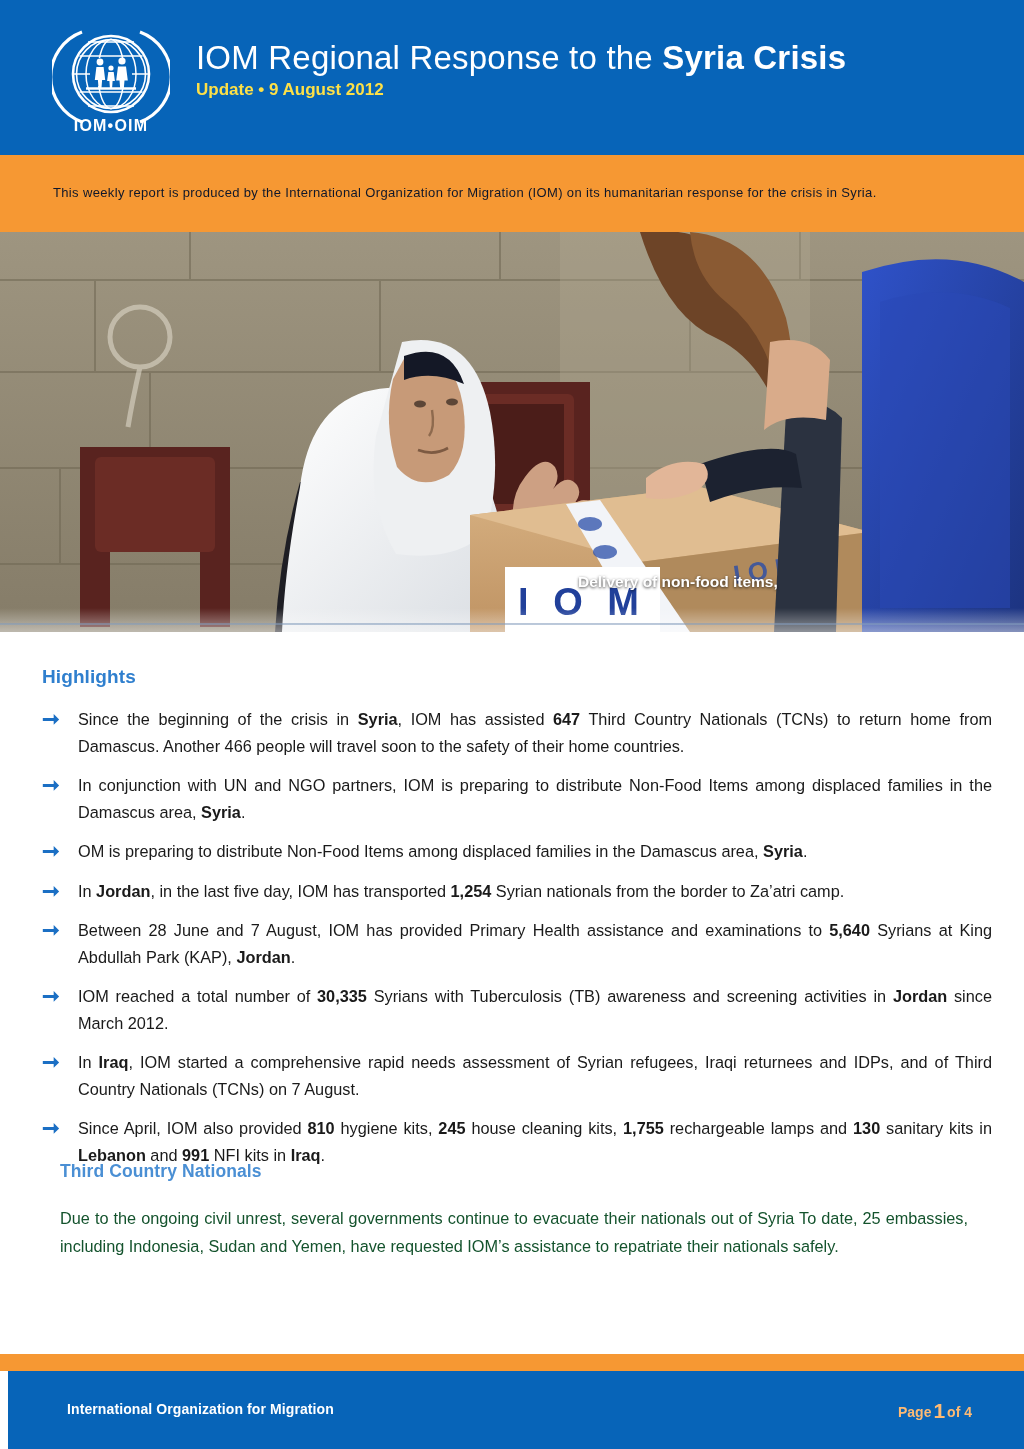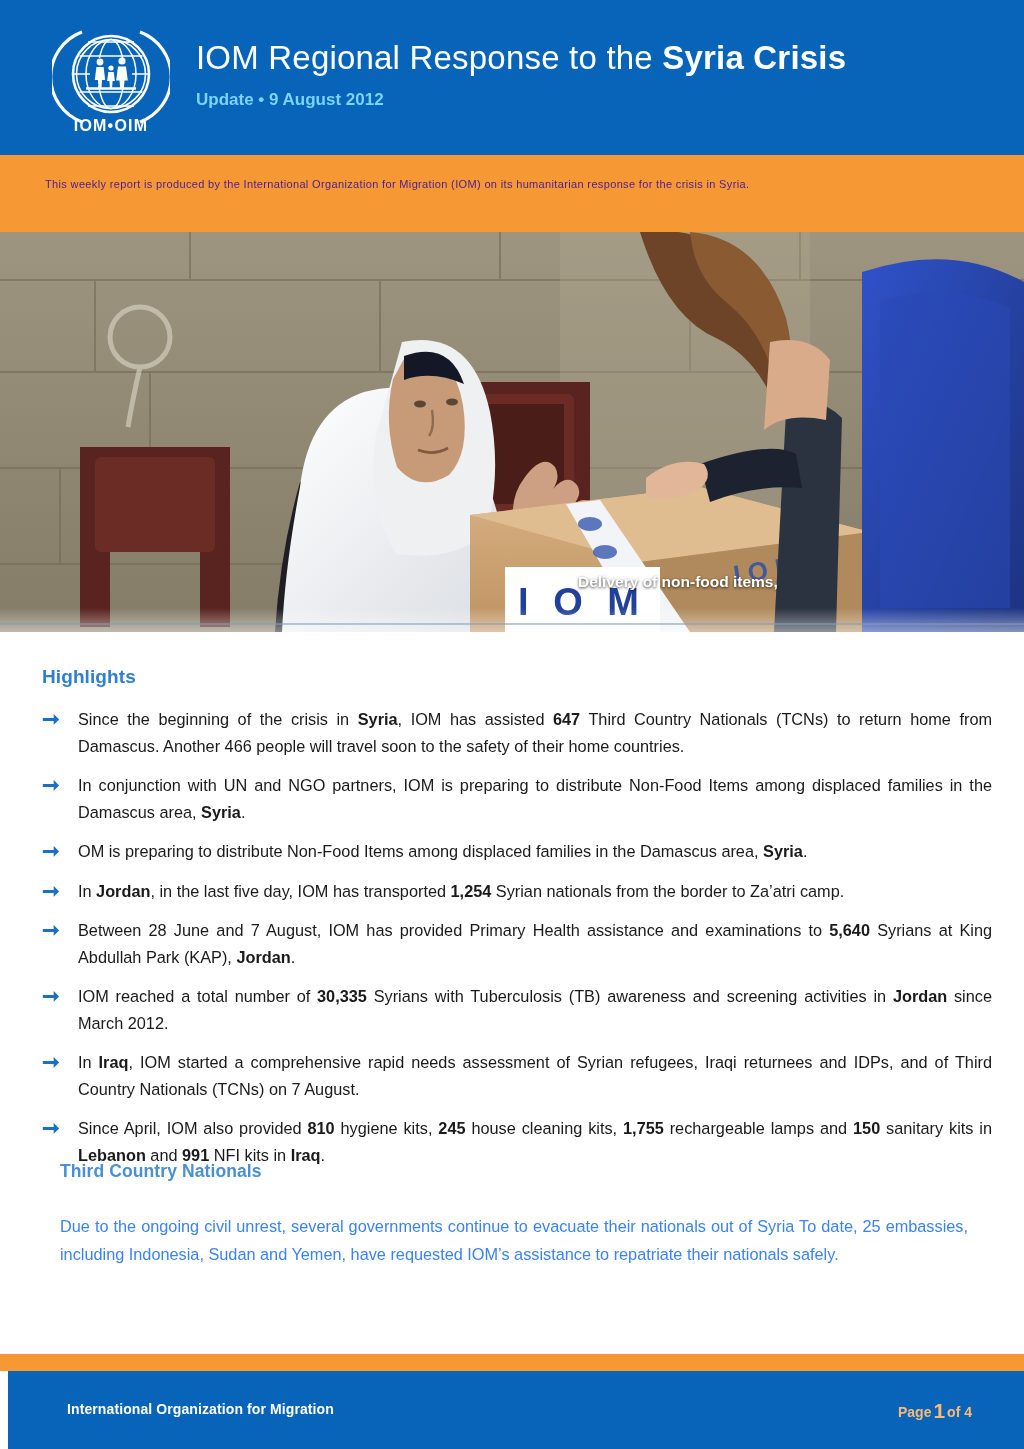--- a/index.html
+++ b/index.html
@@ -48,43 +48,43 @@
   }
   .main-title {
     color: #ffffff;
     font-size: 33px;
     line-height: 40px;
     letter-spacing: .2px;
     white-space: nowrap;
   }
   .main-title .strong { font-weight: bold; }
   .sub-title {
-    color: #7dd3fc;
+    color: #fde047;
     font-size: 17px;
     font-weight: bold;
     line-height: 24px;
-    margin-top: 10px;
+    margin-top: 0;
   }
 
   
   .notebar {
     position: absolute;
     left: 0; top: 155px;
     width: 1024px;
     height: 77px;
     background: #f69833;
   }
   .notebar p {
-    margin: 0;
+    margin: 8px;
     position: absolute;
     left: 45px;
     top: 16px;
     width: 945px;
-    color: #4c1d95;
-    font-size: 11px;
+    color: #0f172a;
+    font-size: 13px;
     line-height: 27px;
     letter-spacing: .35px;
   }
 
   
   .photo {
     position: absolute;
     left: 0; top: 232px;
     width: 1024px;
     height: 400px;
@@ -172,23 +172,22 @@
     color: #4a8fd4;
     letter-spacing: .1px;
   }
   .tcn-body {
     position: absolute;
     left: 60px;
     top: 573px;
     width: 908px;
     font-size: 16.3px;
     line-height: 27.5px;
-    color: #3b82f6;
+    color: #14532d;
     text-align: justify;
-    margin-top: 8px;
   }
 
   
   .footer-stripe {
     position: absolute;
     left: 0; top: 1354px;
     width: 1024px;
     height: 17px;
     background: #f69833;
   }
@@ -441,21 +440,21 @@
       <div class="bullet">
         <span class="arrow">➞</span>
         <span class="bullet-text">IOM reached a total number of <b>30,335</b> Syrians with Tuberculosis (TB) awareness and screening activities in <b>Jordan</b> since March 2012.</span>
       </div>
       <div class="bullet">
         <span class="arrow">➞</span>
         <span class="bullet-text">In <b>Iraq</b>, IOM started a comprehensive rapid needs assessment of Syrian refugees, Iraqi returnees and IDPs, and of Third Country Nationals (TCNs) on 7 August.</span>
       </div>
       <div class="bullet">
         <span class="arrow">➞</span>
-        <span class="bullet-text">Since April, IOM also provided <b>810</b> hygiene kits, <b>245</b> house cleaning kits, <b>1,755</b> rechargeable lamps and <b>150</b> sanitary kits in <b>Lebanon</b> and <b>991</b> NFI kits in <b>Iraq</b>.</span>
+        <span class="bullet-text">Since April, IOM also provided <b>810</b> hygiene kits, <b>245</b> house cleaning kits, <b>1,755</b> rechargeable lamps and <b>130</b> sanitary kits in <b>Lebanon</b> and <b>991</b> NFI kits in <b>Iraq</b>.</span>
       </div>
     </div>
 
     <div class="h-sub">Third Country Nationals</div>
     <div class="tcn-body">Due to the ongoing civil unrest, several governments continue to evacuate their nationals out of Syria  To date, 25  embassies, including Indonesia, Sudan and Yemen, have requested IOM’s assistance to repatriate their nationals safely.</div>
   </div>
 
   <div class="footer-stripe"></div>
   <div class="footer">
     <div class="footer-left">International Organization for Migration</div>

